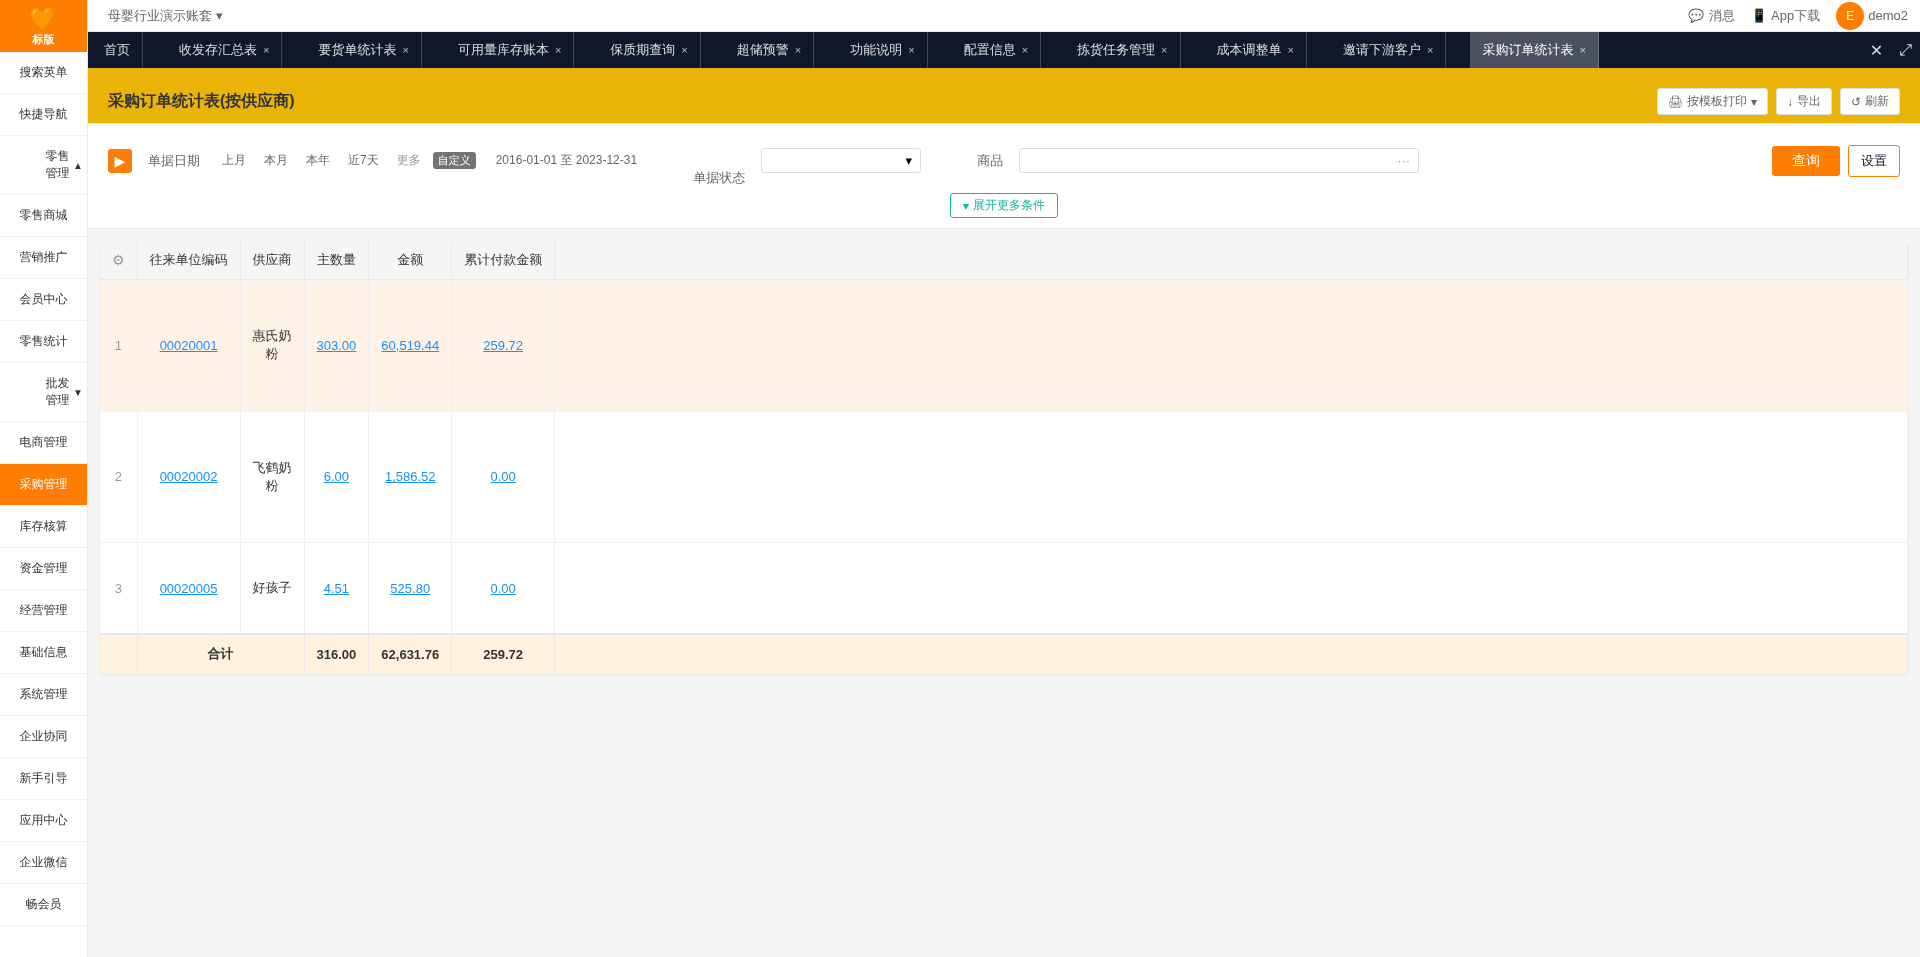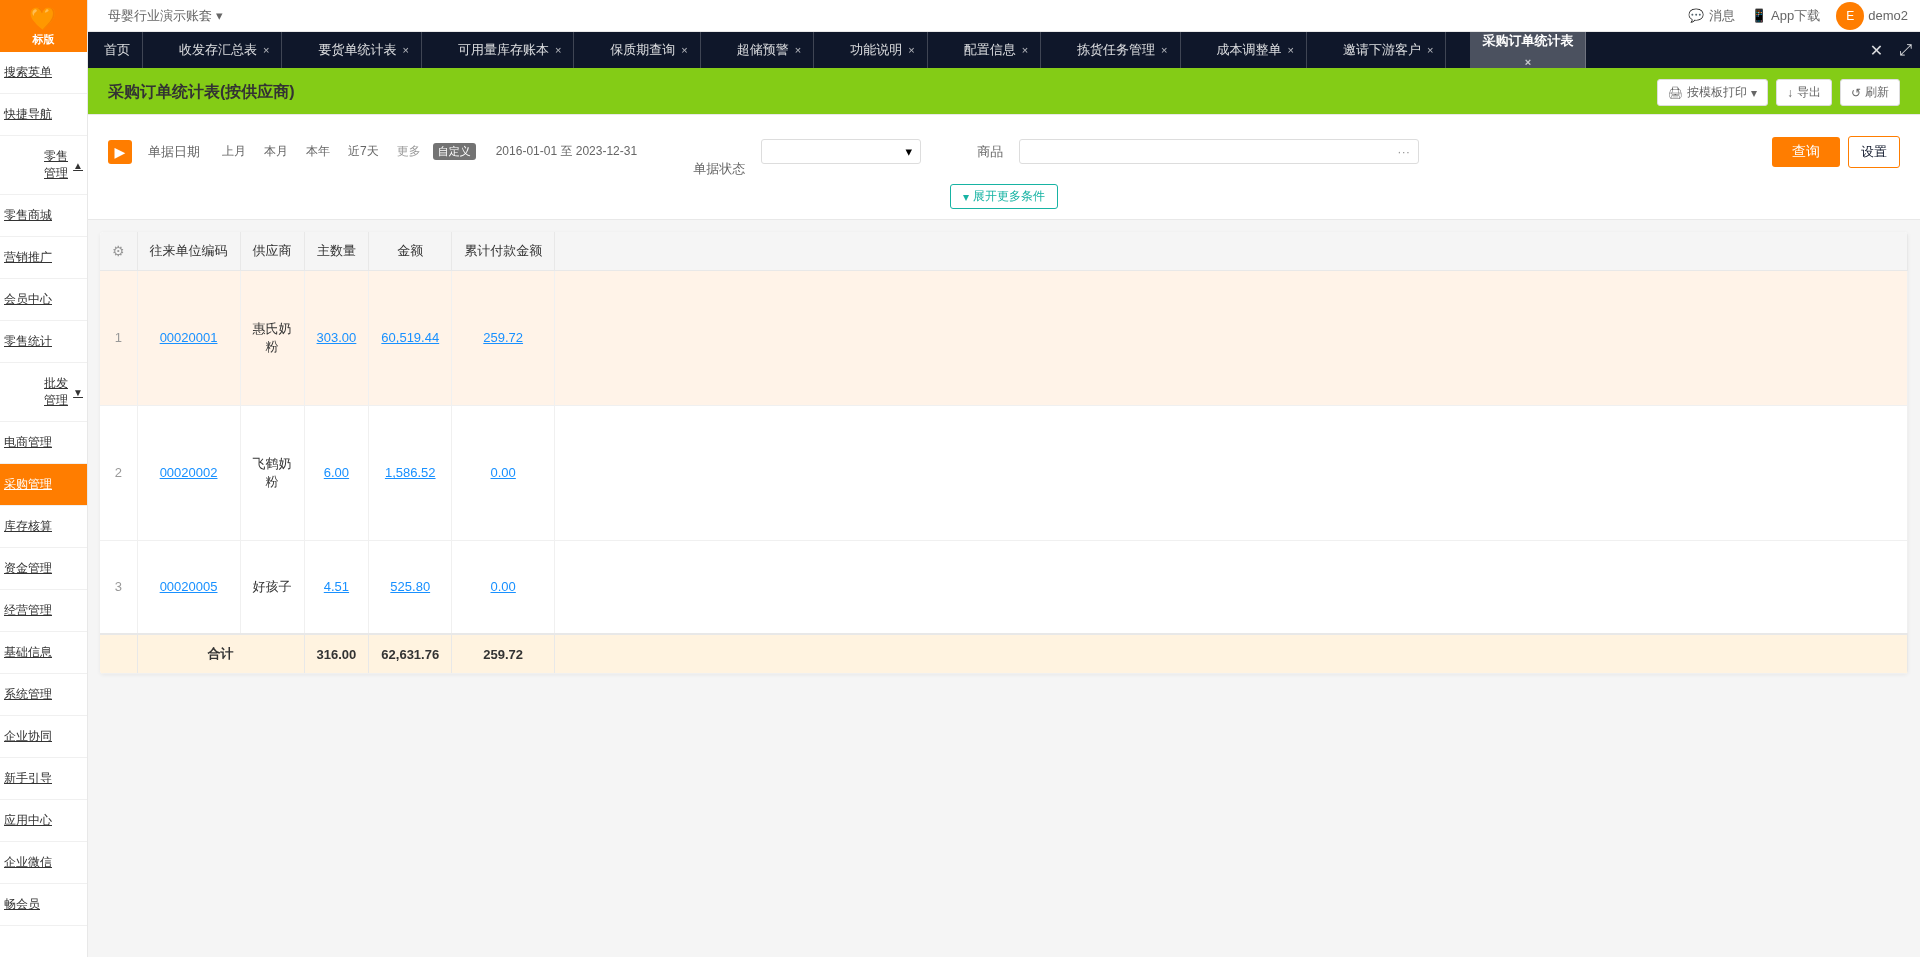--- a/index.html
+++ b/index.html
@@ -2,50 +2,50 @@
 <html><head>
   <meta charset="utf-8">
   <style>
     * { margin: 0; padding: 0; box-sizing: border-box; }
     body { font-family: 'Microsoft YaHei', Arial, sans-serif; font-size: 13px; background: #f5f5f5; width: 1920px; height: 957px; overflow: hidden; display: flex; }
 
     
     .sidebar { width: 88px; background: #fff; border-right: 1px solid #e8e8e8; display: flex; flex-direction: column; align-items: center; height: 957px; overflow-y: auto; flex-shrink: 0; }
     .logo { width: 88px; height: 52px; background: #ff7d00; display: flex; align-items: center; justify-content: center; flex-direction: column; flex-shrink: 0; }
     .logo-text { color: #fff; font-size: 11px; font-weight: bold; }
-    .sidebar-item { width: 100%; padding: 12px 4px; cursor: pointer; color: #333; font-size: 12px; border-bottom: 1px solid #f0f0f0; text-decoration: underline; }
+    .sidebar-item { width: 100%; padding: 12px 4px; text-align: center; cursor: pointer; color: #333; font-size: 12px; border-bottom: 1px solid #f0f0f0; }
     .sidebar-item.active { background: #ff7d00; color: #fff; }
     .sidebar-item.with-arrow { display: flex; align-items: center; justify-content: center; gap: 2px; padding-left: 44px; }
     .sidebar-arrow { font-size: 10px; }
 
     
     .main-area { flex: 1; display: flex; flex-direction: column; height: 686px; overflow: hidden; }
 
     
     .top-nav { height: 32px; background: #fff; border-bottom: 1px solid #e8e8e8; display: flex; align-items: center; padding: 0 12px; gap: 4px; justify-content: space-between; }
     .top-nav-left { display: flex; align-items: center; gap: 4px; }
     .nav-dropdown { display: flex; align-items: center; gap: 4px; padding: 4px 8px; font-size: 13px; color: #666; cursor: pointer; }
     .top-nav-right { display: flex; align-items: center; gap: 16px; }
     .top-nav-right-item { display: flex; align-items: center; gap: 4px; font-size: 13px; color: #666; cursor: pointer; }
     .avatar-circle { width: 28px; height: 28px; border-radius: 50%; background: #ff7d00; display: flex; align-items: center; justify-content: center; color: #fff; font-size: 12px; }
 
     
     .tab-bar { height: 36px; background: #0f172a; display: flex; align-items: center; padding: 0 4px; overflow-x: auto; flex-shrink: 0; gap: 24px; }
     .tab-bar::-webkit-scrollbar { height: 3px; }
     .tab { display: flex; align-items: center; gap: 6px; padding: 0 12px; height: 36px; font-size: 13px; color: rgba(255,255,255,0.85); cursor: pointer; white-space: nowrap; border-right: 1px solid rgba(255,255,255,0.2); flex-shrink: 0; }
-    .tab.active { background: rgba(255,255,255,0.25); color: #fff; font-weight: bold; flex-direction: column; }
+    .tab.active { background: rgba(255,255,255,0.25); color: #fff; font-weight: normal; }
     .tab-close { font-size: 11px; color: rgba(255,255,255,0.7); cursor: pointer; }
     .tab-bar-right { margin-left: auto; display: flex; align-items: center; gap: 8px; }
     .tab-bar-btn { color: rgba(255,255,255,0.85); cursor: pointer; font-size: 16px; padding: 0 4px; }
 
     
     .content-area { flex: 1; display: flex; flex-direction: column; background: #f5f5f5; overflow: hidden; }
 
     
-    .page-header { background: #84cc16; padding: 11px 20px 8px; border-bottom: 1px solid #e8e8e8; display: flex; align-items: center; justify-content: space-between; flex-shrink: 0; }
+    .page-header { background: #eab308; padding: 20px 20px 8px; border-bottom: 1px solid #e8e8e8; display: flex; align-items: center; justify-content: space-between; flex-shrink: 0; }
     .page-title { font-size: 16px; font-weight: bold; color: #333; }
     .page-header-actions { display: flex; align-items: center; gap: 8px; }
     .btn-print { display: flex; align-items: center; gap: 4px; padding: 4px 10px; border: 1px solid #ddd; border-radius: 3px; background: #fff; cursor: pointer; color: #666; font-size: 12px; }
     .btn-export { display: flex; align-items: center; gap: 4px; padding: 4px 10px; border: 1px solid #ddd; border-radius: 3px; background: #fff; cursor: pointer; color: #666; font-size: 12px; }
     .btn-refresh { display: flex; align-items: center; gap: 4px; padding: 4px 10px; border: 1px solid #ddd; border-radius: 3px; background: #fff; cursor: pointer; color: #666; font-size: 12px; }
 
     
     .filter-bar { background: #fff; padding: 10px 20px; border-bottom: 1px solid #e8e8e8; flex-shrink: 0; }
     .filter-row { display: flex; align-items: center; gap: 16px; flex-wrap: wrap; }
     .filter-toggle { width: 24px; height: 24px; background: #ff7d00; color: #fff; border-radius: 3px; display: flex; align-items: center; justify-content: center; cursor: pointer; font-size: 14px; flex-shrink: 0; }

